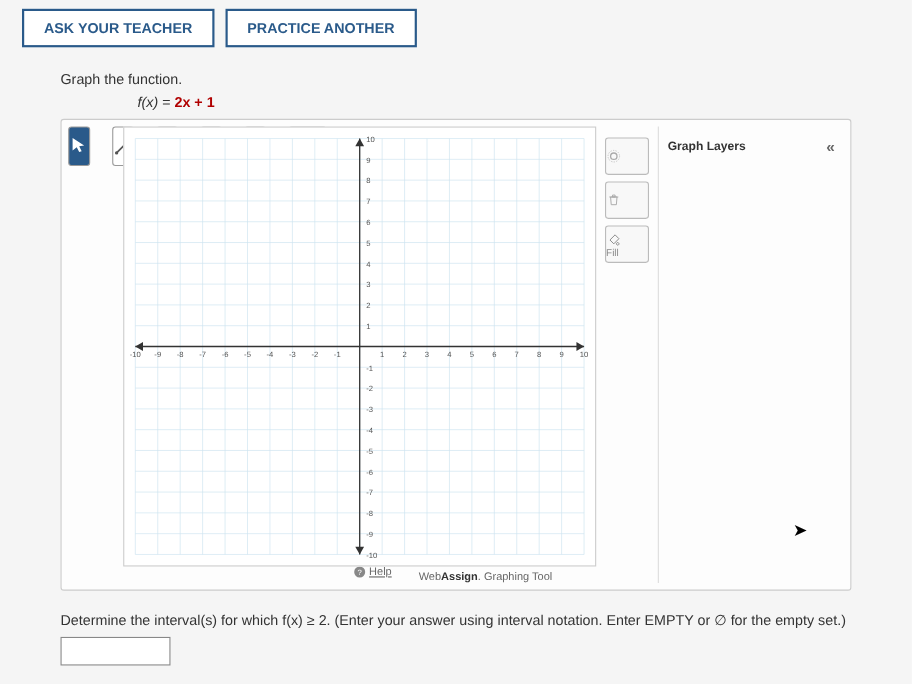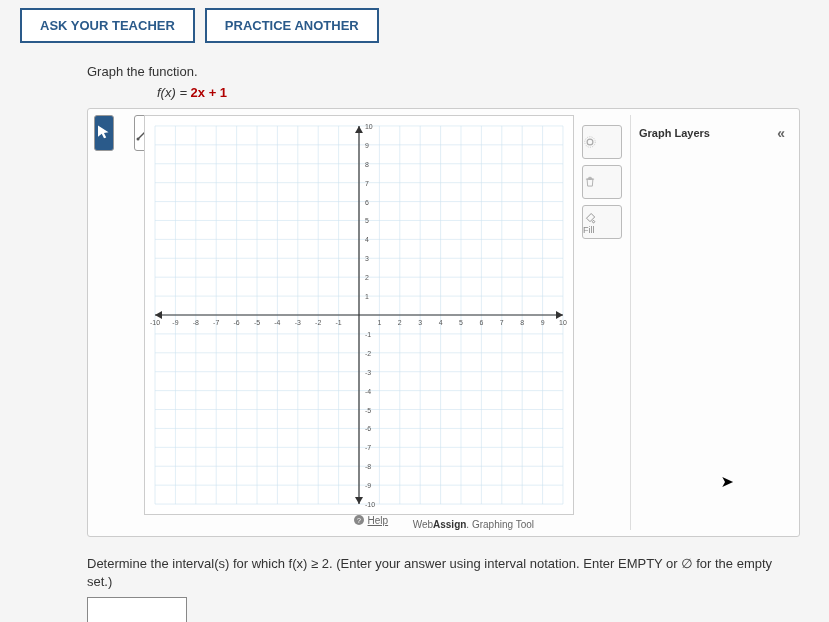--- a/index.html
+++ b/index.html
@@ -1,19 +1,19 @@
 <!DOCTYPE html>
 <html><head>
 <meta charset="utf-8">
 <style>
   * { box-sizing: border-box; margin: 0; padding: 0; }
   body { font-family: Arial, sans-serif; background: #f5f5f5; width: 829px; height: 622px; overflow: hidden; font-size: 13px; color: #333; }
   .top-buttons { display: flex; gap: 10px; padding: 8px 20px; }
   .top-btn { border: 2px solid #2a5a8a; background: #fff; color: #2a5a8a; font-weight: bold; padding: 8px 18px; font-size: 13px; cursor: pointer; }
-  .content { padding: 5px 29px 0 55px; margin-left: 32px; }
+  .content { padding: 5px 55px 0 55px; }
   .prompt { margin: 8px 0 6px 0; }
   .formula { margin-left: 70px; margin-bottom: 8px; }
   .formula .fx { font-style: italic; }
   .formula .expr { color: #b00000; font-weight: bold; }
   .workspace { display: flex; gap: 6px; border: 1px solid #ccc; background: #fdfdfd; padding: 6px; border-radius: 3px; }
   .toolbar { display: flex; flex-direction: row; gap: 20px; width: 44px; }
   .tool { width: 40px; height: 36px; border: 1px solid #999; border-radius: 3px; background: #fff; display: flex; align-items: center; justify-content: center; cursor: pointer; font-size: 11px; color: #555; }
   .tool.selected { background: #2a5a8a; color: #fff; }
   .tool svg { width: 18px; height: 18px; }
   .tool-nosol { font-size: 9px; line-height: 1.1; text-align: center; }

